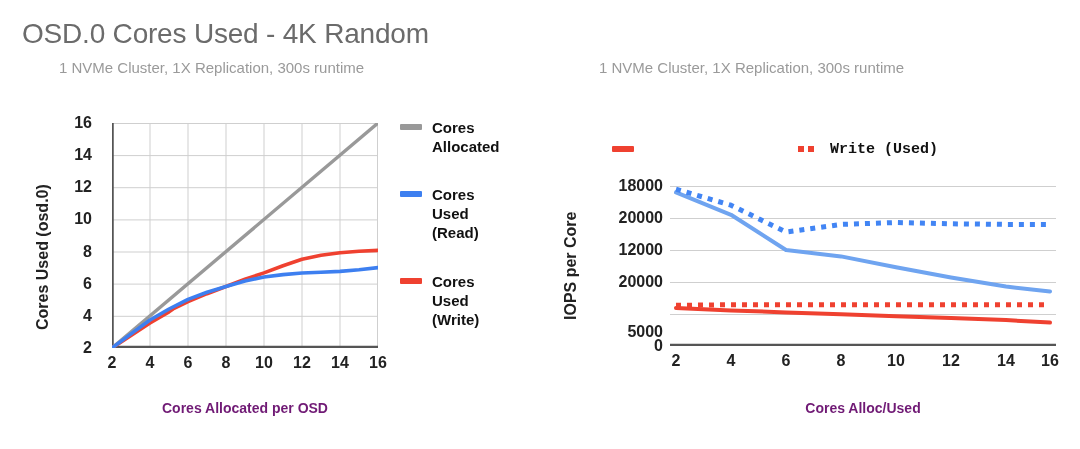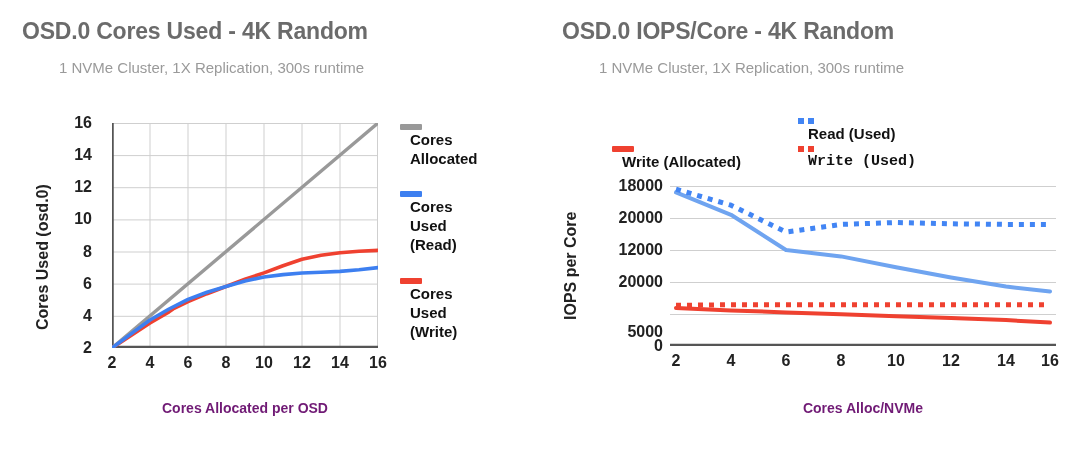--- a/index.html
+++ b/index.html
@@ -24,22 +24,22 @@
     top: 0;
     height: 449px;
   }
   #panel-left  { left: 0;   width: 540px; }
   #panel-right { left: 540px; width: 540px; }
 
   .chart-title {
     position: absolute;
     left: 22px;
     top: 18px;
-    font-size: 23px;
-    font-weight: 700;
+    font-size: 28px;
+    font-weight: 400;
     color: #6b6b6b;
     letter-spacing: -0.2px;
     white-space: nowrap;
   }
   .chart-subtitle {
     position: absolute;
     left: 23px;
     top: 59px;
     font-size: 15px;
     font-weight: 400;
@@ -83,21 +83,20 @@
     white-space: nowrap;
     transform-origin: 0 0;
     transform: rotate(-90deg);
   }
 
   
   .legend-item {
     position: absolute;
     display: flex;
     align-items: flex-start;
-    flex-direction: column;
   }
   .swatch {
     flex: 0 0 auto;
     width: 22px;
     height: 6px;
     border-radius: 1px;
     margin-top: 6px;
   }
   .swatch.dotted {
     height: 6px;
@@ -202,33 +201,24 @@
     <div class="legend-item" style="left:400px; top:272px;">
       <span class="swatch" style="background:#ef4130;"></span>
       <span class="legend-label">Cores
 Used
 (Write)</span>
     </div>
   </div>
 
   <div class="panel" id="panel-right">
 
-    <div class="chart-title">OSD.0 IOPS/Core - 4K Random</div>
     <div class="chart-subtitle">1 NVMe Cluster, 1X Replication, 300s runtime</div>
 
-    <div class="legend-item" style="left:258px; top:112px;">
-      <span class="swatch dotted">
-        <i style="background:#4285f4;"></i>
-          <i style="background:#4285f4;"></i>
-      </span>
-      <span class="legend-label nowrap">Read (Used)</span>
-    </div>
     <div class="legend-item" style="left:72px; top:140px;">
       <span class="swatch" style="background:#ef4130;"></span>
-      <span class="legend-label nowrap">Write (Allocated)</span>
     </div>
     <div class="legend-item" style="left:258px; top:140px;font-family:Liberation Mono, monospace;">
       <span class="swatch dotted">
         <i style="background:#ef4130;"></i>
           <i style="background:#ef4130;"></i>
       </span>
       <span class="legend-label nowrap">Write (Used)</span>
     </div>
 
     <div class="axis-title-y" style="left:22px; top:320px;">IOPS per Core</div>
@@ -261,16 +251,16 @@
 
     <div class="xtick" style="left:136px; top:352px;">2</div>
     <div class="xtick" style="left:191px; top:352px;">4</div>
     <div class="xtick" style="left:246px; top:352px;">6</div>
     <div class="xtick" style="left:301px; top:352px;">8</div>
     <div class="xtick" style="left:356px; top:352px;">10</div>
     <div class="xtick" style="left:411px; top:352px;">12</div>
     <div class="xtick" style="left:466px; top:352px;">14</div>
     <div class="xtick" style="left:510px; top:352px;">16</div>
 
-    <div class="axis-title-x" style="left:130px; width:386px; top:400px;">Cores Alloc/NVMe</div>
+    <div class="axis-title-x" style="left:130px; width:386px; top:400px;">Cores Alloc/Used</div>
   </div>
 
 </div>
 
 </body></html>

